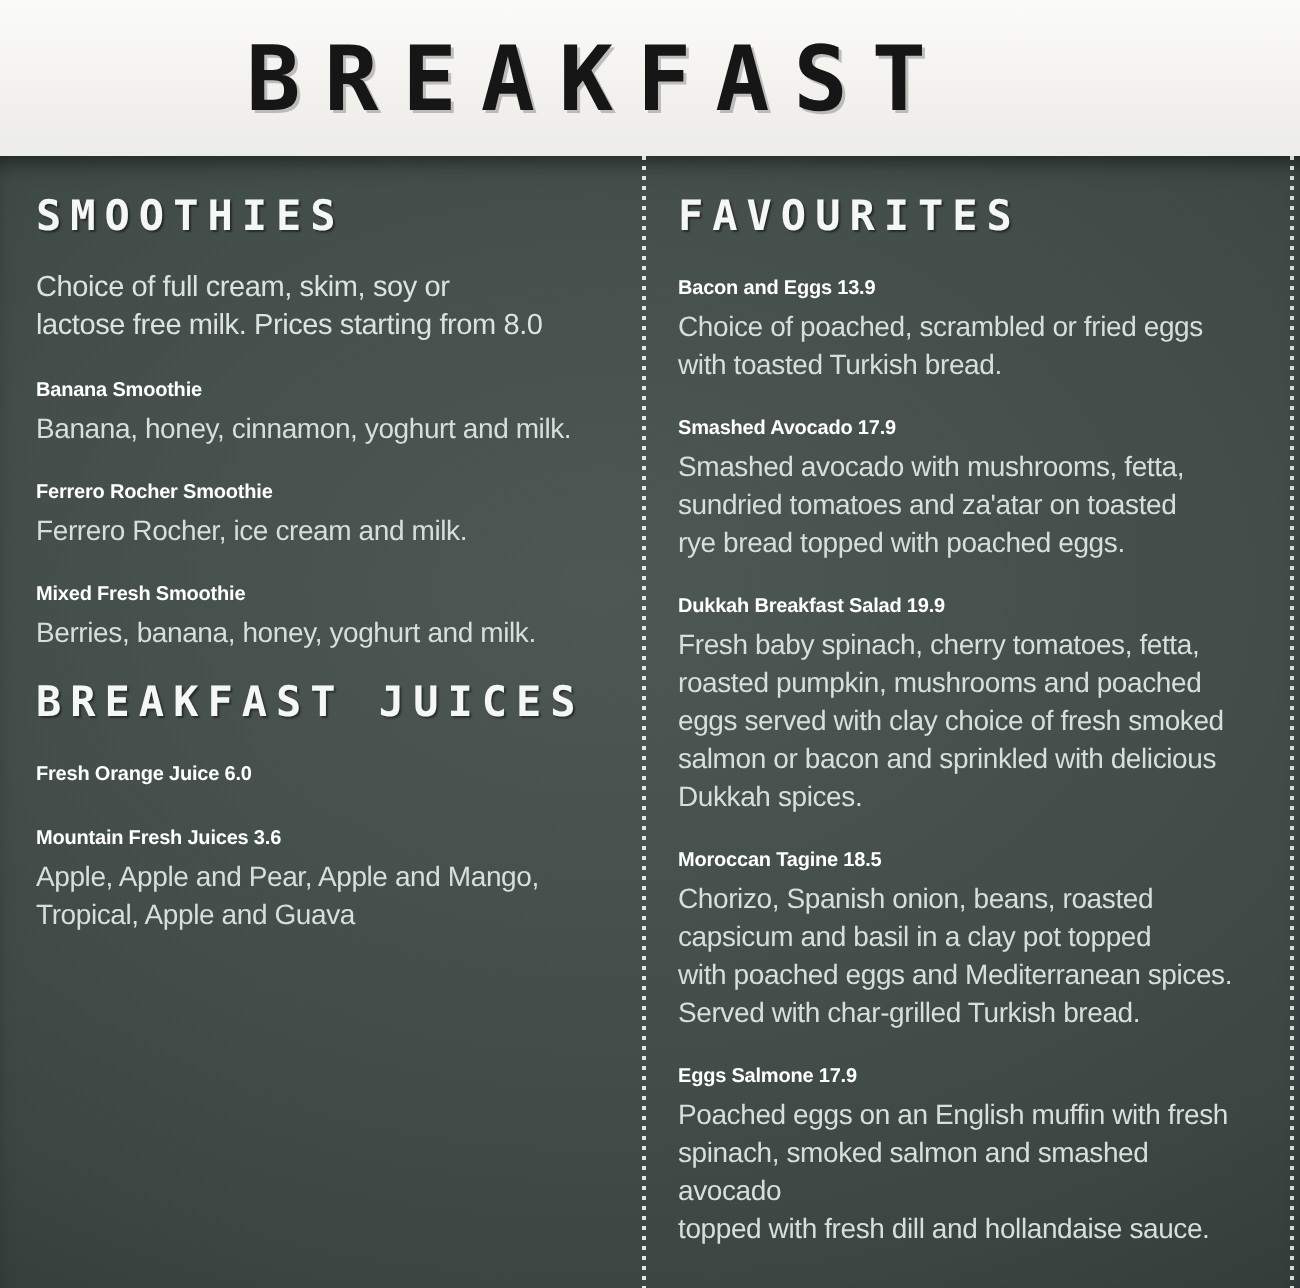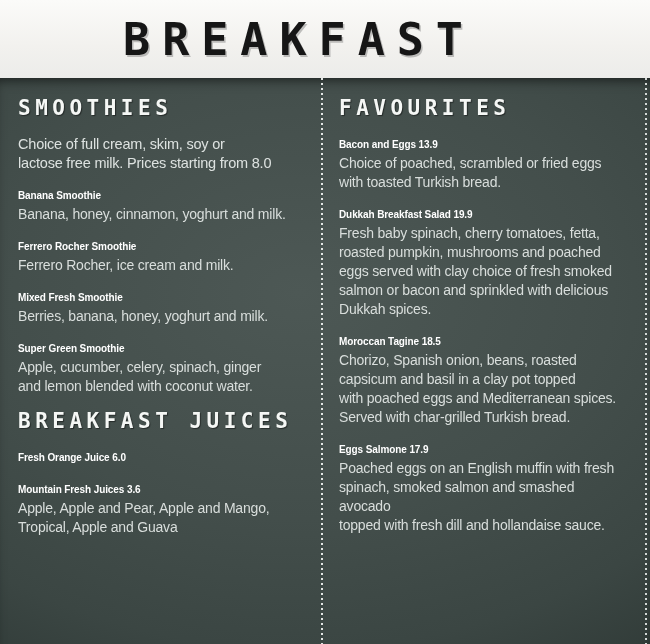--- a/index.html
+++ b/index.html
@@ -126,25 +126,20 @@
           <div class="item-desc">Banana, honey, cinnamon, yoghurt and milk.</div>
         </div>
         <div class="item">
           <div class="item-name">Ferrero Rocher Smoothie</div>
           <div class="item-desc">Ferrero Rocher, ice cream and milk.</div>
         </div>
         <div class="item">
           <div class="item-name">Mixed Fresh Smoothie</div>
           <div class="item-desc">Berries, banana, honey, yoghurt and milk.</div>
         </div>
-        <div class="item">
-          <div class="item-name">Super Green Smoothie</div>
-          <div class="item-desc">Apple, cucumber, celery, spinach, ginger
-and lemon blended with coconut water.</div>
-        </div>
       </section>
 
       <section class="section-gap">
         <h2 class="section-heading">BREAKFAST JUICES</h2>
 
         <div class="item">
           <div class="item-name">Fresh Orange Juice 6.0</div>
 
         </div>
         <div class="item">
@@ -160,20 +155,26 @@
 
     <div class="col col-right">
 
       <section>
         <h2 class="section-heading">FAVOURITES</h2>
 
         <div class="item">
           <div class="item-name">Bacon and Eggs 13.9</div>
           <div class="item-desc">Choice of poached, scrambled or fried eggs
 with toasted Turkish bread.</div>
+        </div>
+        <div class="item">
+          <div class="item-name">Smashed Avocado 17.9</div>
+          <div class="item-desc">Smashed avocado with mushrooms, fetta,
+sundried tomatoes and za'atar on toasted
+rye bread topped with poached eggs.</div>
         </div>
         <div class="item">
           <div class="item-name">Dukkah Breakfast Salad 19.9</div>
           <div class="item-desc">Fresh baby spinach, cherry tomatoes, fetta,
 roasted pumpkin, mushrooms and poached
 eggs served with clay choice of fresh smoked
 salmon or bacon and sprinkled with delicious
 Dukkah spices.</div>
         </div>
         <div class="item">

